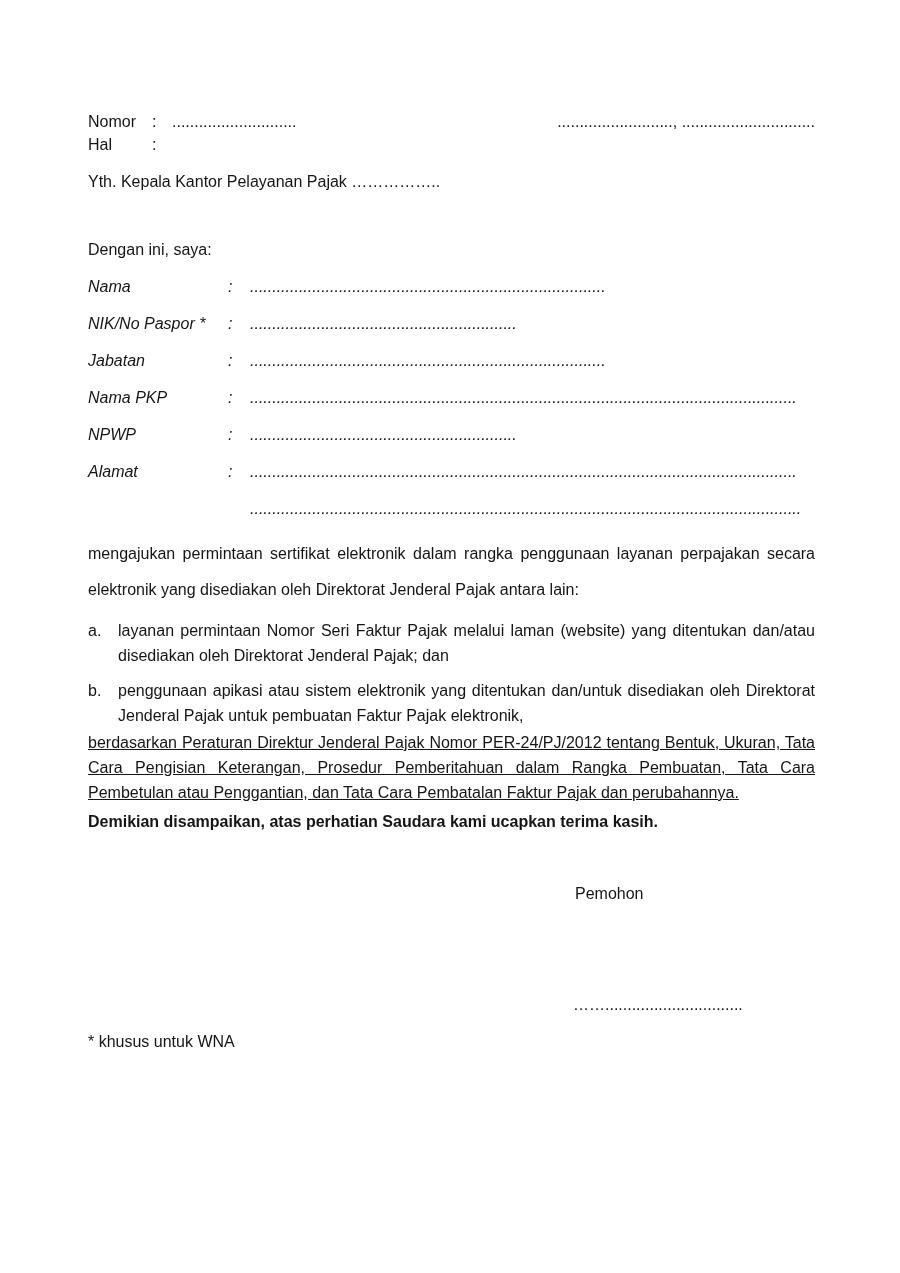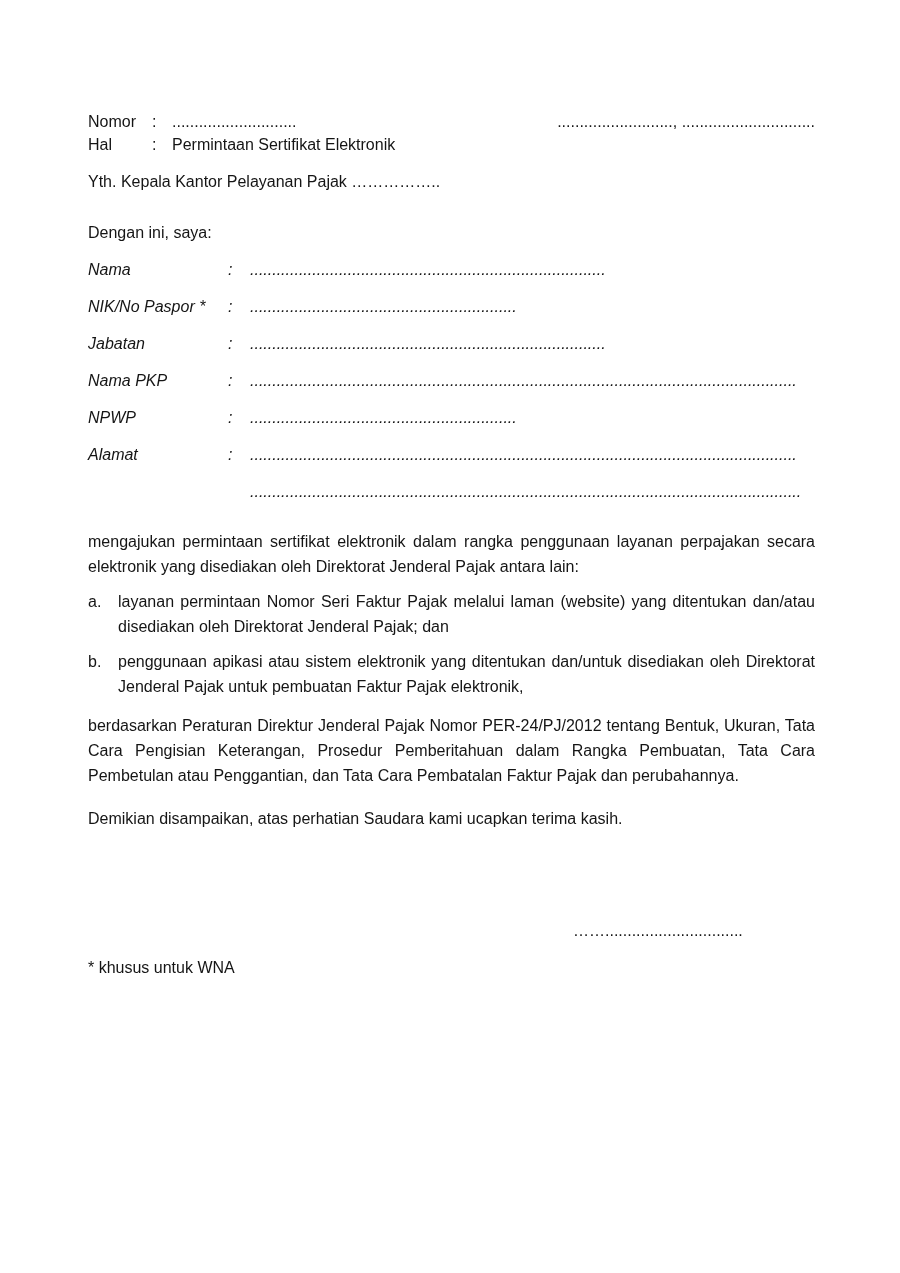--- a/index.html
+++ b/index.html
@@ -15,54 +15,53 @@
     color: #151515;
     overflow: hidden;
   }
   .row { display: flex; line-height: 23px; }
   .hdr-label { width: 64px; flex: none; }
   .hdr-colon { width: 20px; flex: none; }
   .hdr-value { white-space: nowrap; }
   .place-date { margin-left: auto; white-space: nowrap; }
 
   .recipient { margin-top: 14px; line-height: 23px; }
-  .opening   { margin-top: 28px; line-height: 23px; }
+  .opening   { margin-top: 45px; line-height: 23px; }
 
   .field-row { display: flex; line-height: 23px; margin-top: 14px; font-style: italic; }
   .f-label { width: 140px; flex: none; }
   .f-colon { width: 22px; flex: none; }
   .f-value { white-space: nowrap; overflow: hidden; flex: 1; }
   .f-value-cont { margin-left: 162px; }
 
-  .para { margin-top: 26px; line-height: 25px; text-align: justify; }
+  .para { margin-top: 16px; line-height: 36px; text-align: justify; }
   .item { display: flex; margin-top: 10px; }
   .item-marker { width: 30px; flex: none; line-height: 25px; }
   .item-text { flex: 1; line-height: 25px; text-align: justify; }
-  .legal { margin-top: 14px; line-height: 25px; text-align: justify; }
-  .closing { margin-top: 18px; line-height: 25px; }
+  .legal { margin-top: 2px; line-height: 25px; text-align: justify; text-decoration: underline; }
+  .closing { margin-top: 4px; line-height: 25px; font-weight: bold; }
 
   .sig-role { margin-top: 48px; margin-left: 487px; line-height: 23px; }
   .sig-dots { margin-top: 88px; margin-left: 485px; line-height: 23px; white-space: nowrap; }
   .footnote { margin-top: 14px; line-height: 23px; }
 </style>
 </head>
 <body>
 
 <div class="page">
 
   <div class="row">
     <span class="hdr-label">Nomor</span>
     <span class="hdr-colon">:</span>
     <span class="hdr-value">............................</span>
     <span class="place-date">.........................., ..............................</span>
   </div>
   <div class="row">
     <span class="hdr-label">Hal</span>
     <span class="hdr-colon">:</span>
-    <span class="hdr-value">Permintaan Sertifikat Elektronik</span>
   </div>
 
   <div class="recipient">Yth. Kepala Kantor Pelayanan Pajak ……………..</div>
 
   <div class="opening">Dengan ini, saya:</div>
 
   <div class="field-row">
     <span class="f-label">Nama</span>
     <span class="f-colon">:</span>
     <span class="f-value">................................................................................</span>
@@ -104,17 +103,18 @@
   </div>
   <div class="item">
     <span class="item-marker">b.</span>
     <span class="item-text">penggunaan apikasi atau sistem elektronik yang ditentukan dan/untuk disediakan oleh Direktorat Jenderal Pajak untuk pembuatan Faktur Pajak elektronik,</span>
   </div>
 
   <div class="legal">berdasarkan Peraturan Direktur Jenderal Pajak Nomor PER-24/PJ/2012 tentang Bentuk, Ukuran, Tata Cara Pengisian Keterangan, Prosedur Pemberitahuan dalam Rangka Pembuatan, Tata Cara Pembetulan atau Penggantian, dan Tata Cara Pembatalan Faktur Pajak dan perubahannya.</div>
 
   <div class="closing">Demikian disampaikan, atas perhatian Saudara kami ucapkan terima kasih.</div>
 
+  <div class="sig-role">Pemohon</div>
   <div class="sig-dots">……...............................</div>
 
   <div class="footnote">* khusus untuk WNA</div>
 
 </div>
 
 </body></html>

